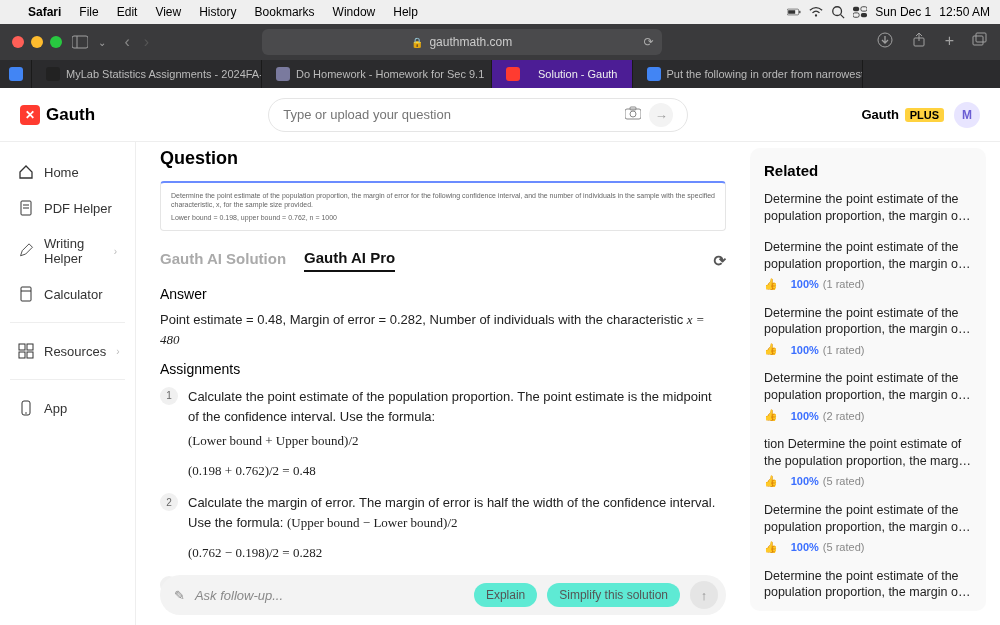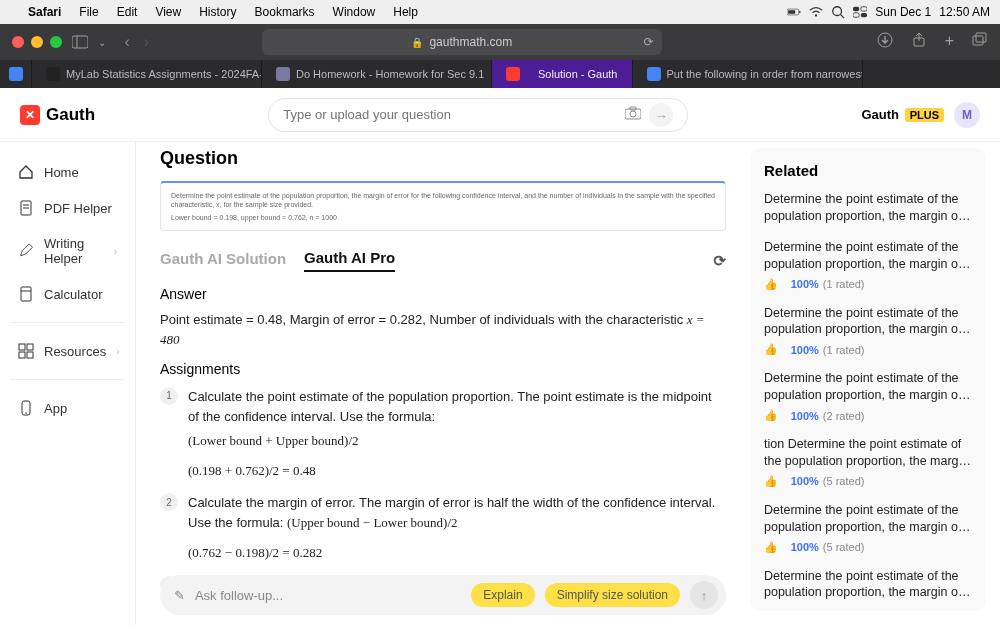--- a/index.html
+++ b/index.html
@@ -65,21 +65,21 @@
 .soltabs .refresh { margin-left:auto; color:#555; }
 .content h3 { font-size:14px; font-weight:400; margin:10px 0 8px;}
 .content p { font-size:13px; color:#222; line-height:1.55;}
 .mathit { font-family: Georgia, serif; font-style: italic;}
 .step { display:flex; gap:10px; margin:10px 0;}
 .stepnum { width:18px; height:18px; border-radius:50%; background:#f0f0f0; font-size:10px; display:flex; align-items:center; justify-content:center; flex-shrink:0; color:#666;}
 .stepbody { font-size:13px; color:#222; line-height:1.55;}
 .formula { font-family: Georgia, serif; font-size:13px; margin:4px 0 2px; }
 
 .followup { position:sticky; bottom:10px; background:#f3f3f3; border-radius:22px; height:40px; display:flex; align-items:center; padding:0 8px 0 14px; gap:10px; font-size:13px; color:#888; margin-top:16px;}
-.followup .pill { background:#fde047; border-radius:14px; padding:5px 12px; font-size:12px; color:#555;}
+.followup .pill { background:#5eead4; border-radius:14px; padding:5px 12px; font-size:12px; color:#555;}
 .followup .send { width:28px; height:28px; border-radius:50%; background:#e5e5e5; display:flex; align-items:center; justify-content:center; color:#888;}
 
 .related { width:236px; background:#f9f9f9; border-radius:10px; margin:6px 14px 14px 0; padding:14px 14px; overflow-y:auto; font-size:12.5px;}
 .related h3 { font-size:15px; font-weight:700; margin-bottom:12px;}
 .relitem { margin-bottom:14px; cursor:pointer;}
 .relitem .t { color:#222; line-height:1.35; display:-webkit-box; -webkit-line-clamp:2; -webkit-box-orient:vertical; overflow:hidden;}
 .relitem .meta { display:flex; align-items:center; gap:4px; margin-top:5px; font-size:11px; color:#888;}
 .relitem .meta.verified { color:#1ba672;}
 .relitem .meta .pct { color:#3b6fff; font-weight:700;margin-left:9px;}
 .thumb { color:#3b6fff; }
@@ -300,23 +300,23 @@
         <div class="step">
           <span class="stepnum">3</span>
           <div class="stepbody">
             <span>Calculate the number of individuals in the sample with the specified characteristic, </span><span class="mathit">x</span><span>. Use the formula: </span><span class="formula" style="display:inline;">x = Point estimate × n</span>
             
           </div>
         </div>
 
         <div class="followup">
           <span>✎</span>
-          <span style="flex:1;">Ask follow-up...</span>
+          <span style="flex:1;font-style:italic;">Ask follow-up...</span>
           <span class="pill">Explain</span>
-          <span class="pill">Simplify size solution</span>
+          <span class="pill">Simplify this solution</span>
           <span class="send">↑</span>
         </div>
       </div>
 
       <div class="related" id="related">
         <h3>Related</h3>
       <div class="relitem">
             <div class="t">Determine the point estimate of the population proportion, the margin of error for the following confidence interval</div>
           </div>
           <div class="relitem">

